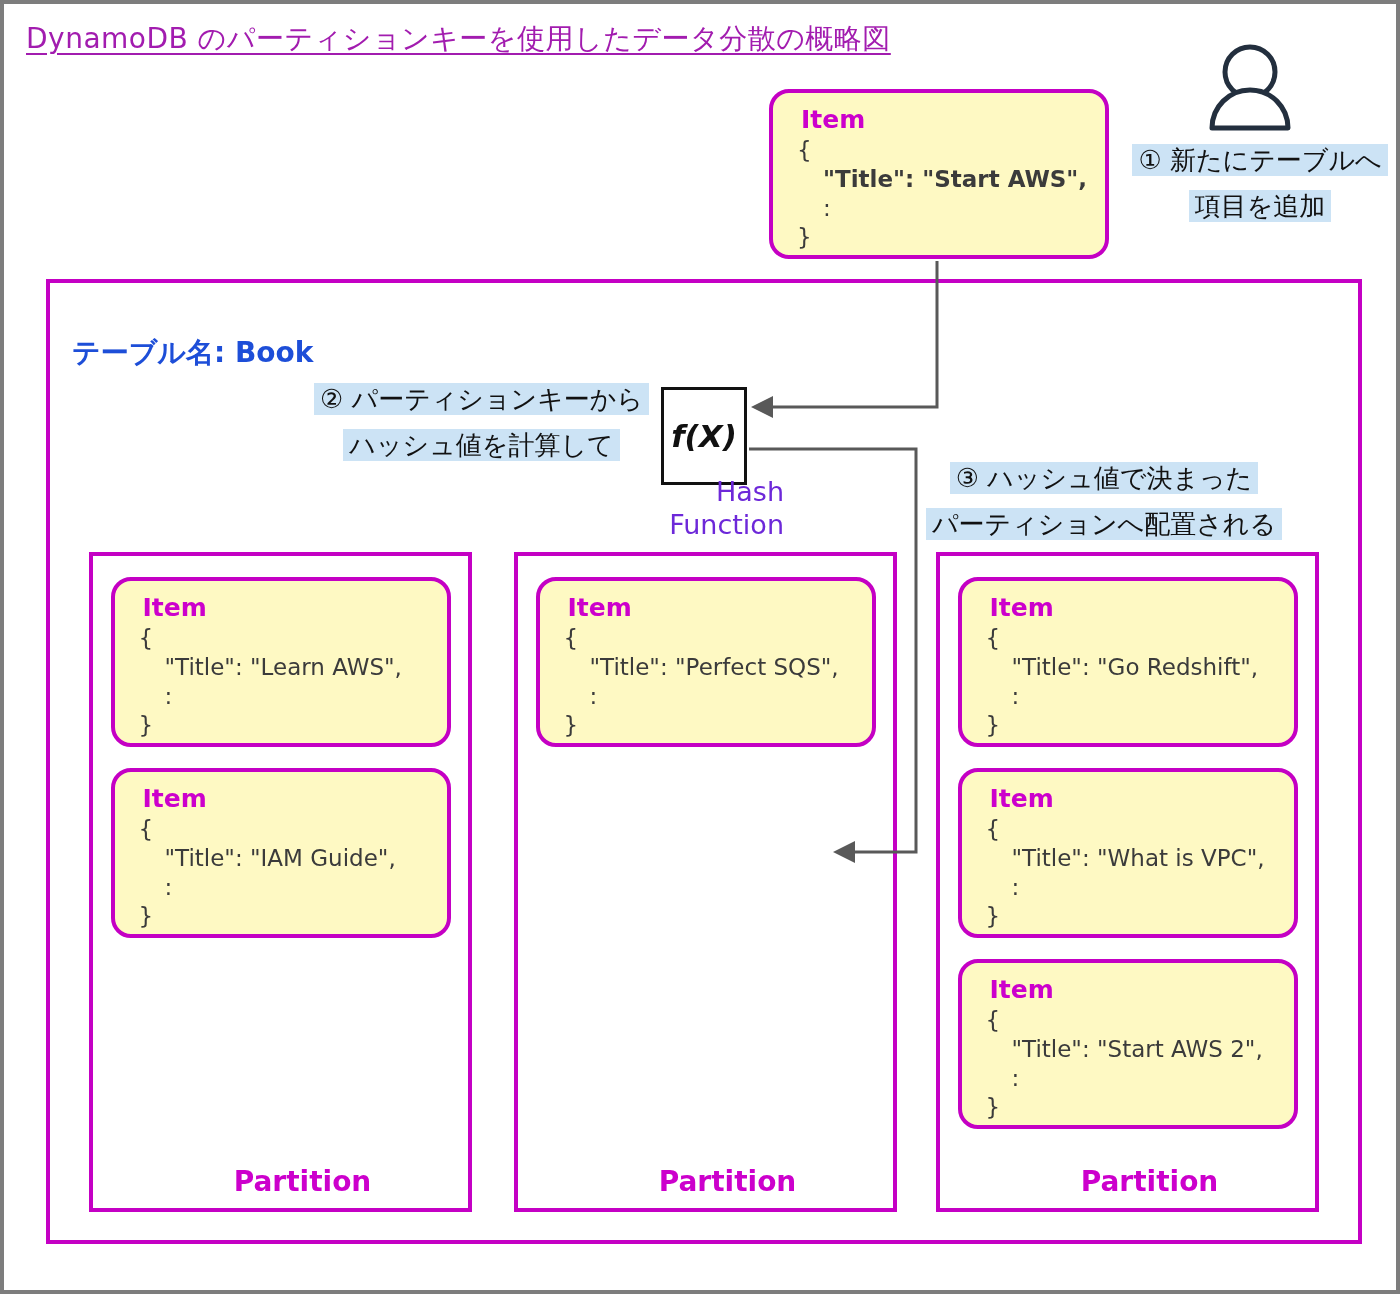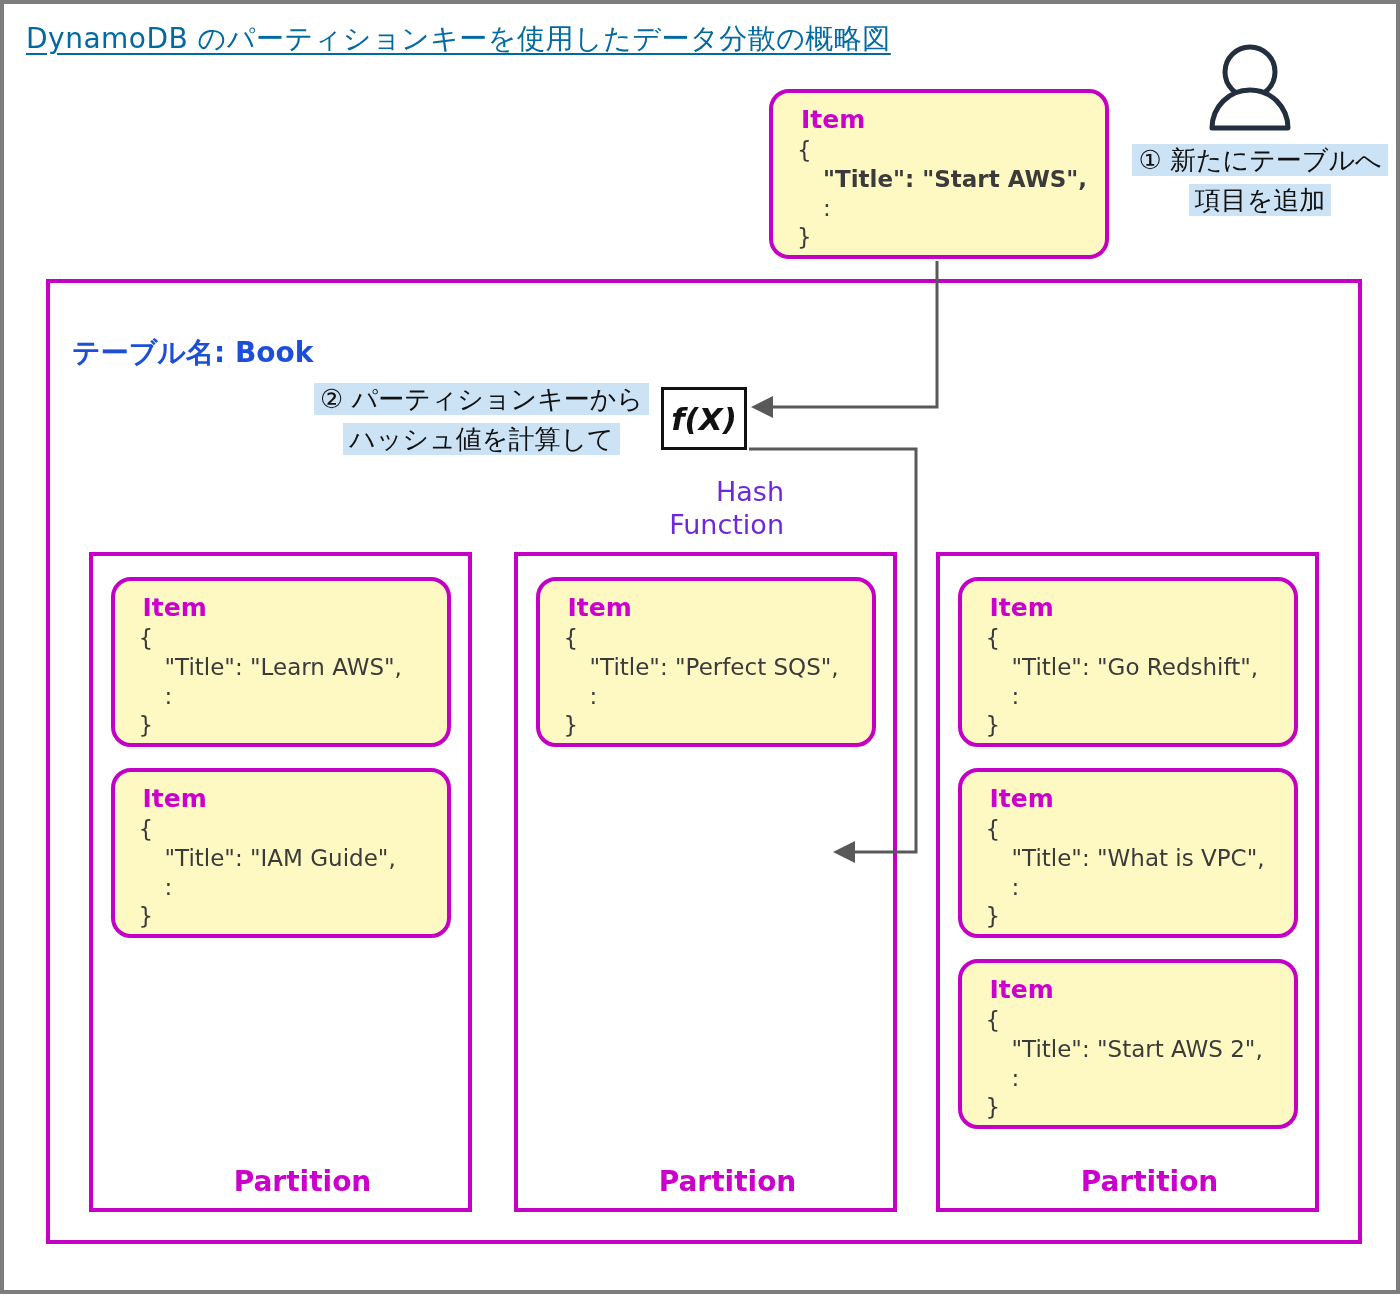--- a/index.html
+++ b/index.html
@@ -5,54 +5,54 @@
   * { margin:0; padding:0; box-sizing:border-box; }
   html,body { background:#fff; }
   body { font-family:"DejaVu Sans", sans-serif; }
   #canvas {
     position:relative; width:1400px; height:1294px;
     background:#ffffff; border:4px solid #7d7d7d; overflow:hidden;
   }
   
   .page-title {
     position:absolute; left:22px; top:16px;
-    font-size:28px; color:#0369a1;
+    font-size:28px; color:#a21caf;
     text-decoration:underline; text-underline-offset:5px;
     letter-spacing:0.5px;
   }
   
   .item-box {
     position:absolute; width:340px; height:170px;
     border:4px solid #c400c4; border-radius:20px; background:#fef9c3;
     padding:12px 0 0 24px;
   }
   .item-label { font-size:25px; font-weight:bold; color:#cc00cc; margin-bottom:2px; margin-left:4px; }
   .code-line { font-size:23px; color:#3b3b3b; line-height:29px; white-space:pre; }
   .code-line.indent { padding-left:26px; }
   .code-line.bold { font-weight:bold; }
   
   .person { position:absolute; left:1200px; top:38px; }
   
-  .annotation { position:absolute; display:flex; flex-direction:column; align-items:center; row-gap:8px; }
+  .annotation { position:absolute; display:flex; flex-direction:column; align-items:center; row-gap:14px; }
   .annotation span {
     background:#cce3f5; color:#111; font-size:26px; line-height:30px;
     padding:1px 6px; white-space:nowrap;
   }
   
   .table-box {
     position:absolute; left:42px; top:275px; width:1316px; height:965px;
     border:4px solid #c400c4; background:#fff;
   }
   .table-name {
     position:absolute; left:68px; top:286px;
     font-size:28px; font-weight:bold; color:#1d4ed8; line-height:37px;margin-top:44px;
   }
   
   .fx-box {
-    position:absolute; left:657px; top:383px; width:86px; height:63px;
+    position:absolute; left:657px; top:383px; width:86px; height:98px;
     border:3px solid #111; background:#fff;
     display:flex; align-items:center; justify-content:center;
     font-size:31px; font-weight:bold; font-style:italic; color:#111;
   }
   .fx-label {
     position:absolute; left:620px; top:471px; width:160px;
     text-align:right; font-size:27px; color:#6d28d9; line-height:33px;
   }
   
   .partition {
@@ -106,20 +106,24 @@
   </div>
 
   <div class="fx-box">
     <span>f(X)</span>
   </div>
   <div class="fx-label">
     <div>Hash</div>
     <div>Function</div>
   </div>
 
+  <div class="annotation" style="left:890px; top:458px; width:420px;">
+    <span>③ ハッシュ値で決まった</span>
+    <span>パーティションへ配置される</span>
+  </div>
 
   <div class="partition" id="p-left">
     <div class="item-box">
       <div class="item-label">Item</div>
       <div class="code-line">{</div>
       <div class="code-line indent">"Title": "Learn AWS",</div>
       <div class="code-line indent">:</div>
       <div class="code-line">}</div>
     </div>
     <div class="item-box">

